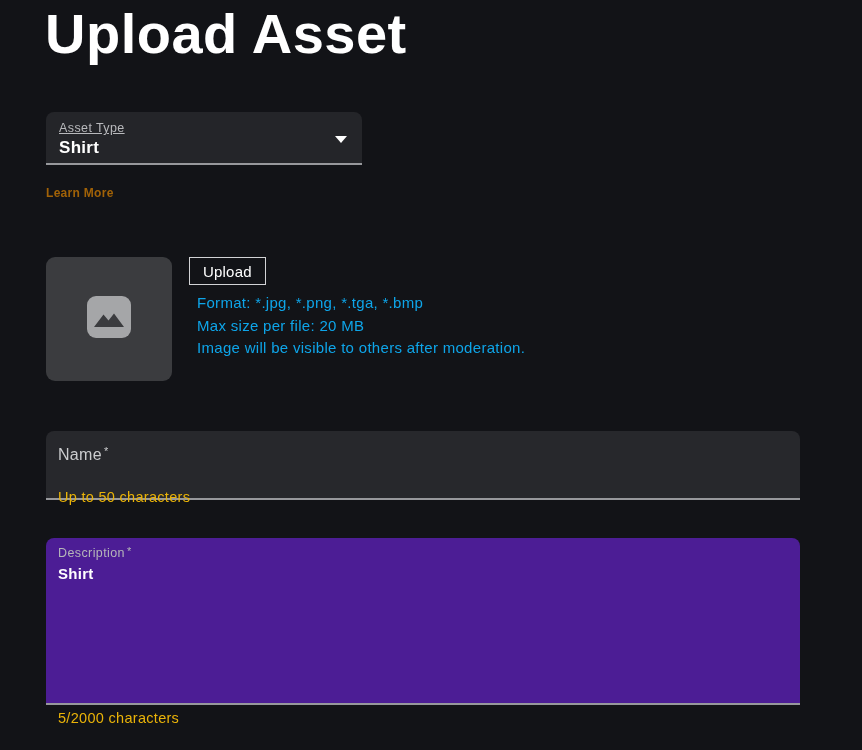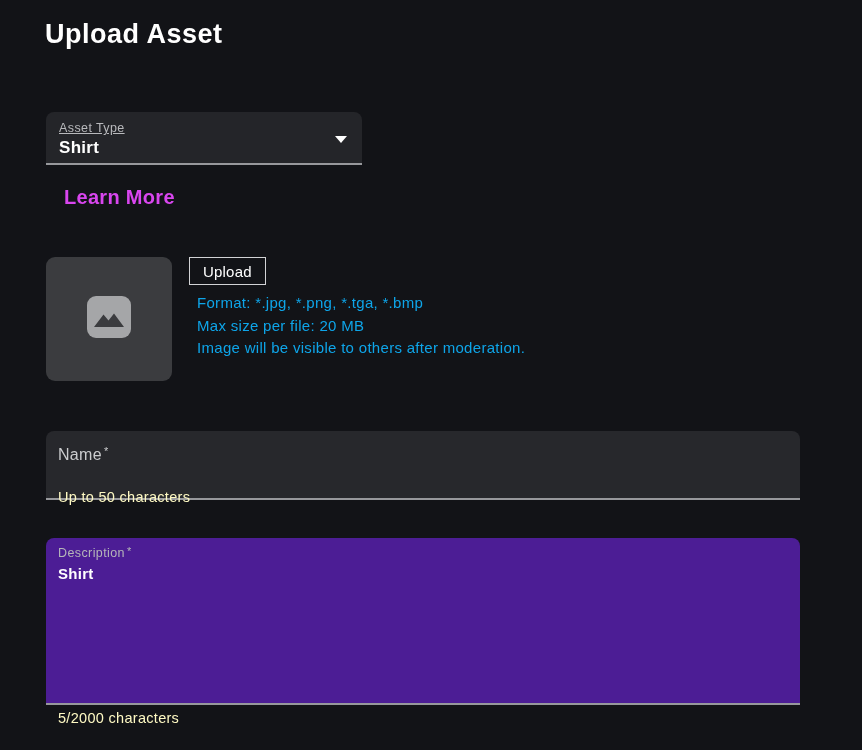--- a/index.html
+++ b/index.html
@@ -13,21 +13,21 @@
     height: 750px;
     background: #121317;
     font-family: "Liberation Sans", sans-serif;
     overflow: hidden;
   }
   .page-title {
     position: absolute;
     left: 45px;
     top: 10px;
     margin: 0;
-    font-size: 27px;
+    font-size: 56px;
     line-height: 48px;
     font-weight: 800;
     letter-spacing: 0.5px;
     color: #ffffff;
   }
   
   .dropdown {
     position: absolute;
     left: 46px;
     top: 112px;
@@ -63,26 +63,26 @@
     top: 24px;
     width: 0;
     height: 0;
     border-left: 6px solid transparent;
     border-right: 6px solid transparent;
     border-top: 7px solid #ffffff;
   }
   
   .learn-more {
     position: absolute;
-    left: 64px;
+    left: 46px;
     top: 186px;
-    font-size: 20px;
+    font-size: 12px;
     font-weight: bold;
     letter-spacing: 0.3px;
-    color: #d946ef;
+    color: #a16207;
     text-decoration: none;
     cursor: pointer;
   }
   
   .thumb {
     position: absolute;
     left: 46px;
     top: 257px;
     width: 126px;
     height: 124px;
@@ -143,21 +143,21 @@
     vertical-align: top;
     position: relative;
     top: -1px;
     padding-left: 2px;
   }
   .helper {
     position: absolute;
     left: 58px;
     font-size: 14.5px;
     letter-spacing: 0.3px;
-    color: #fef9c3;
+    color: #eab308;
   }
   .name-helper { top: 489px; }
   
   .desc-box {
     position: absolute;
     left: 46px;
     top: 538px;
     width: 754px;
     height: 167px;
     background: #4c1d95;

